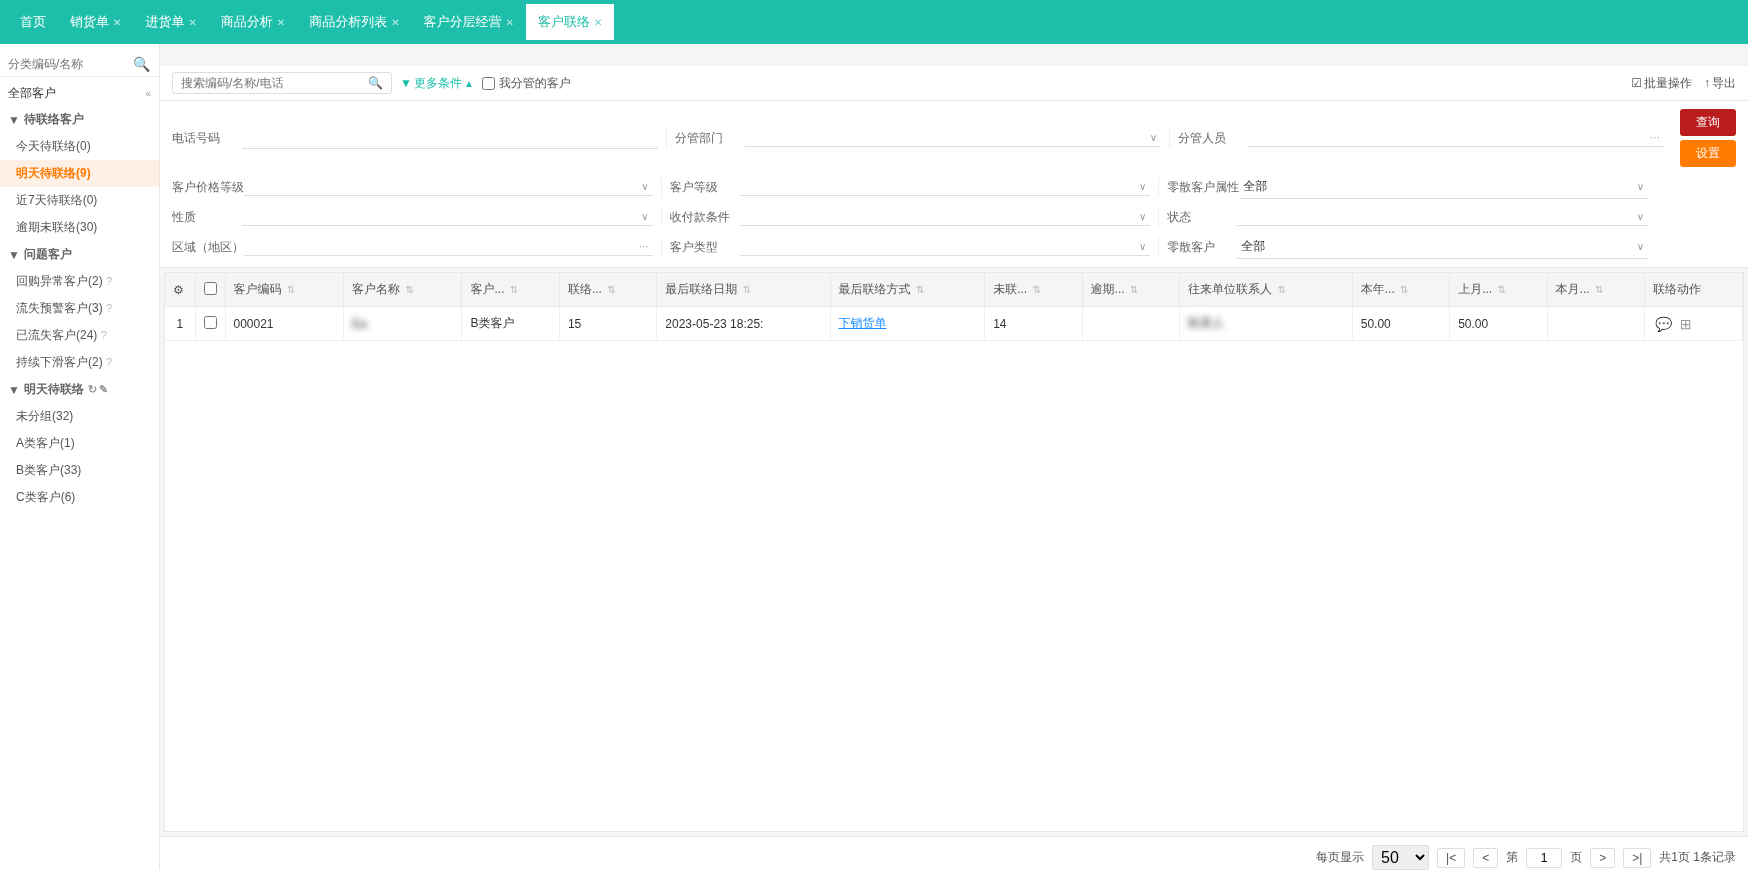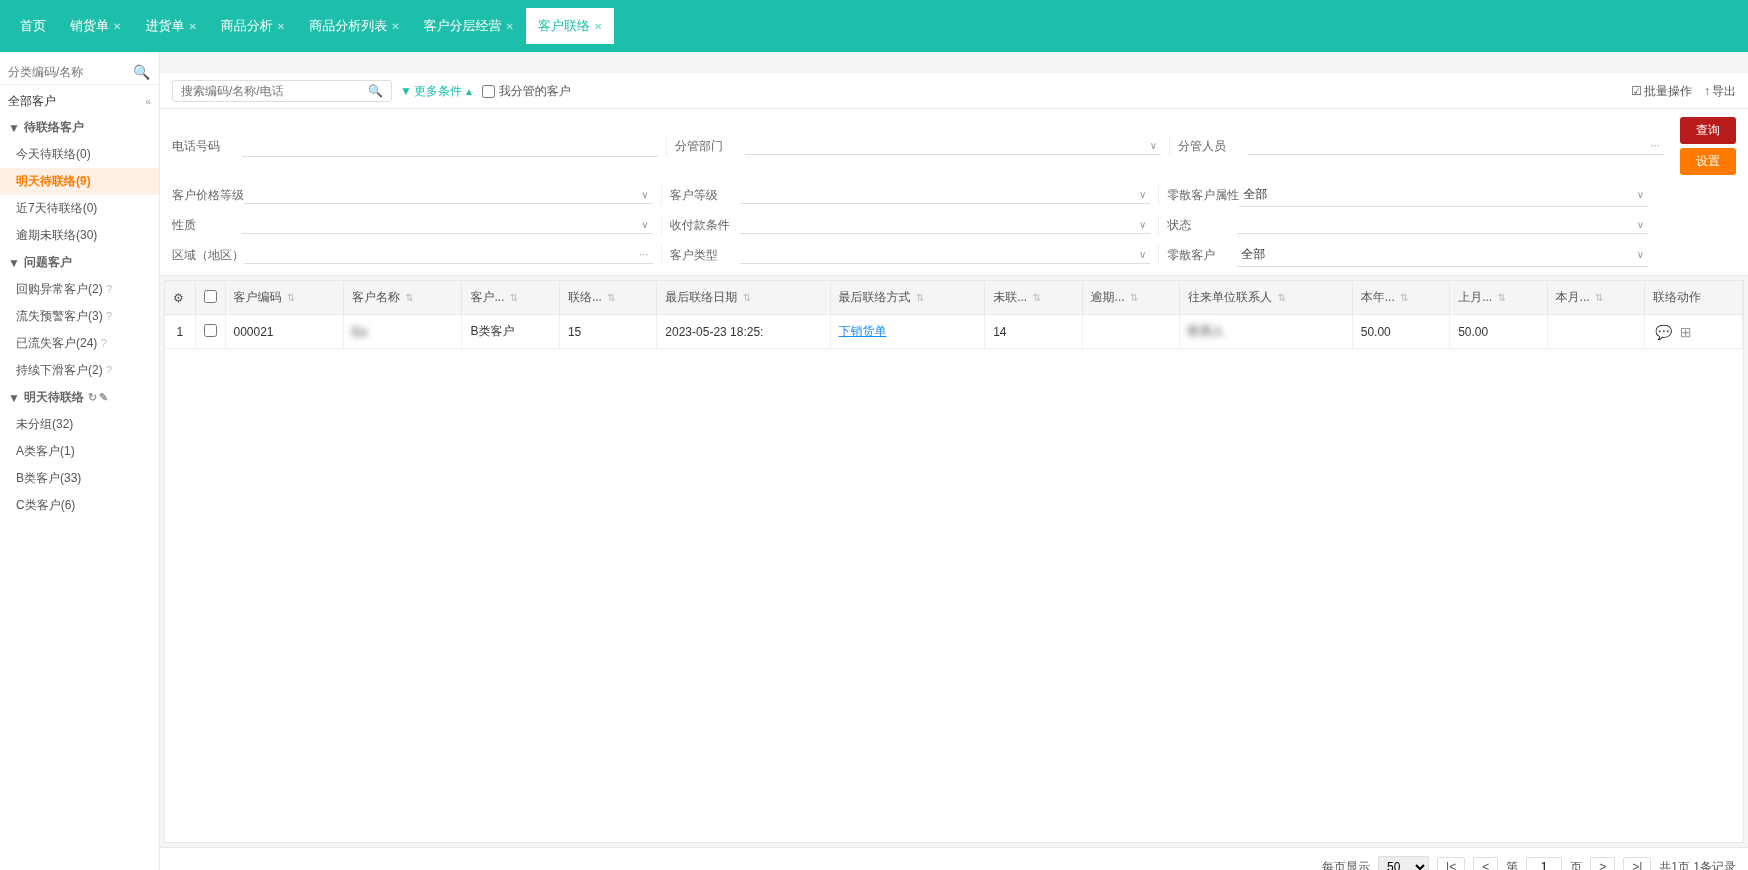--- a/index.html
+++ b/index.html
@@ -1,19 +1,19 @@
 <!DOCTYPE html>
 <html><head>
   <meta charset="utf-8">
   <style>
     * { box-sizing: border-box; margin: 0; padding: 0; }
     body { font-family: 'Microsoft YaHei', Arial, sans-serif; font-size: 12px; background: #f5f5f5; color: #333; }
 
     
-    .top-nav { background: #1dbfaa; display: flex; align-items: center; height: 52px; padding: 0 8px; }
+    .top-nav { background: #1dbfaa; display: flex; align-items: center; height: 44px; padding: 0 8px; }
     .nav-item { color: #fff; padding: 0 12px; height: 36px; display: flex; align-items: center; cursor: pointer; font-size: 13px; white-space: nowrap; }
     .nav-item.active { background: #fff; color: #1dbfaa; }
     .nav-close { margin-left: 4px; font-size: 10px; opacity: 0.7; }
 
     
     .main-layout { display: flex; height: calc(100vh - 36px); }
 
     
     .sidebar { width: 160px; background: #fff; border-right: 1px solid #e8e8e8; overflow-y: auto; flex-shrink: 0; padding: 8px 0; }
     .sidebar-search { display: flex; align-items: center; padding: 4px 8px; border-bottom: 1px solid #eee; margin-bottom: 4px; }
@@ -57,21 +57,21 @@
     .data-table th { background: #f5f5f5; padding: 8px 8px; text-align: left; border-bottom: 1px solid #e8e8e8; border-right: 1px solid #e8e8e8; color: #555; font-weight: normal; white-space: nowrap; cursor: pointer; }
     .data-table th .sort-icon { color: #bbb; font-size: 10px; margin-left: 2px; }
     .data-table td { padding: 8px 8px; border-bottom: 1px solid #f0f0f0; border-right: 1px solid #f0f0f0; color: #333; white-space: nowrap; }
     .data-table .link { color: #1890ff; cursor: pointer; text-decoration: underline; }
     .action-icon { color: #999; cursor: pointer; font-size: 14px; margin: 0 2px; }
 
     
     .footer { background: #fff; border-top: 1px solid #e8e8e8; padding: 8px 12px; display: flex; align-items: center; justify-content: flex-end; gap: 8px; font-size: 12px; color: #555; }
     .footer-btn { border: 1px solid #ddd; background: #fff; padding: 2px 8px; cursor: pointer; border-radius: 2px; color: #555; font-size: 12px; }
     .footer-input { border: 1px solid #ddd; width: 36px; text-align: center; padding: 2px; border-radius: 2px; font-size: 12px; outline: none; }
-    .footer-select { border: 1px solid #ddd; padding: 2px 4px; border-radius: 2px; font-size: 12px; outline: none; cursor: pointer; }
+    .footer-select { border: 1px solid #ddd; padding: 2px 4px; border-radius: 2px; font-size: 16px; outline: none; cursor: pointer; }
 
     
     ::-webkit-scrollbar { width: 6px; height: 6px; }
     ::-webkit-scrollbar-track { background: #f1f1f1; }
     ::-webkit-scrollbar-thumb { background: #ccc; border-radius: 3px; }
 
     .blurred { filter: blur(3px); color: transparent; user-select: none; }
     .checkbox-th { width: 30px; }
     .index-th { width: 30px; text-align: center; }
   </style>

